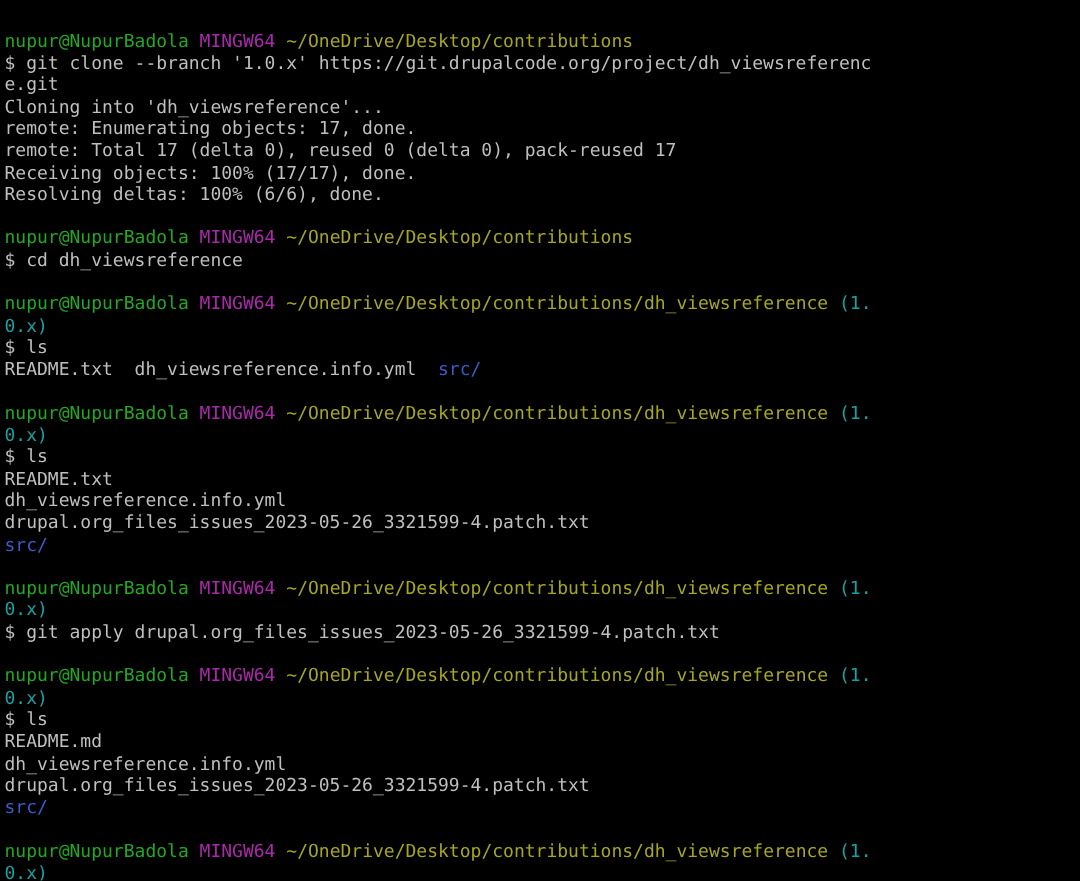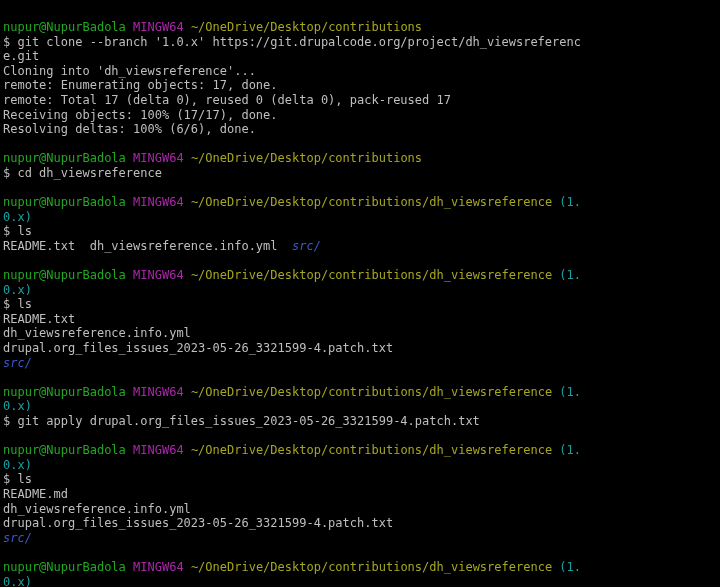--- a/index.html
+++ b/index.html
@@ -20,18 +20,18 @@
     line-height: 14.6px;
     padding: 4px 0 0 3px;
     white-space: pre;
     cursor: text;
   }
   .line { height: 14.6px; }
   .c-green   { color: var(--green); }
   .c-magenta { color: var(--magenta); }
   .c-yellow  { color: var(--yellow); }
   .c-cyan    { color: var(--cyan); }
-  .c-blue    { color: var(--blue); font-style: italic; }
+  .c-blue    { color: var(--blue); }
 </style>
 </head>
 <body>
 
 <div class="screen"><div class="line"><span class="c-green">nupur@NupurBadola</span><span> </span><span class="c-magenta">MINGW64</span><span> </span><span class="c-yellow">~/OneDrive/Desktop/contributions</span></div><div class="line"><span>$ git clone --branch '1.0.x' https://git.drupalcode.org/project/dh_viewsreferenc</span></div><div class="line"><span>e.git</span></div><div class="line"><span>Cloning into 'dh_viewsreference'...</span></div><div class="line"><span>remote: Enumerating objects: 17, done.</span></div><div class="line"><span>remote: Total 17 (delta 0), reused 0 (delta 0), pack-reused 17</span></div><div class="line"><span>Receiving objects: 100% (17/17), done.</span></div><div class="line"><span>Resolving deltas: 100% (6/6), done.</span></div><div class="line">&nbsp;</div><div class="line"><span class="c-green">nupur@NupurBadola</span><span> </span><span class="c-magenta">MINGW64</span><span> </span><span class="c-yellow">~/OneDrive/Desktop/contributions</span></div><div class="line"><span>$ cd dh_viewsreference</span></div><div class="line">&nbsp;</div><div class="line"><span class="c-green">nupur@NupurBadola</span><span> </span><span class="c-magenta">MINGW64</span><span> </span><span class="c-yellow">~/OneDrive/Desktop/contributions/dh_viewsreference</span><span> </span><span class="c-cyan">(1.</span></div><div class="line"><span class="c-cyan">0.x)</span></div><div class="line"><span>$ ls</span></div><div class="line"><span>README.txt  dh_viewsreference.info.yml  </span><span class="c-blue">src/</span></div><div class="line">&nbsp;</div><div class="line"><span class="c-green">nupur@NupurBadola</span><span> </span><span class="c-magenta">MINGW64</span><span> </span><span class="c-yellow">~/OneDrive/Desktop/contributions/dh_viewsreference</span><span> </span><span class="c-cyan">(1.</span></div><div class="line"><span class="c-cyan">0.x)</span></div><div class="line"><span>$ ls</span></div><div class="line"><span>README.txt</span></div><div class="line"><span>dh_viewsreference.info.yml</span></div><div class="line"><span>drupal.org_files_issues_2023-05-26_3321599-4.patch.txt</span></div><div class="line"><span class="c-blue">src/</span></div><div class="line">&nbsp;</div><div class="line"><span class="c-green">nupur@NupurBadola</span><span> </span><span class="c-magenta">MINGW64</span><span> </span><span class="c-yellow">~/OneDrive/Desktop/contributions/dh_viewsreference</span><span> </span><span class="c-cyan">(1.</span></div><div class="line"><span class="c-cyan">0.x)</span></div><div class="line"><span>$ git apply drupal.org_files_issues_2023-05-26_3321599-4.patch.txt</span></div><div class="line">&nbsp;</div><div class="line"><span class="c-green">nupur@NupurBadola</span><span> </span><span class="c-magenta">MINGW64</span><span> </span><span class="c-yellow">~/OneDrive/Desktop/contributions/dh_viewsreference</span><span> </span><span class="c-cyan">(1.</span></div><div class="line"><span class="c-cyan">0.x)</span></div><div class="line"><span>$ ls</span></div><div class="line"><span>README.md</span></div><div class="line"><span>dh_viewsreference.info.yml</span></div><div class="line"><span>drupal.org_files_issues_2023-05-26_3321599-4.patch.txt</span></div><div class="line"><span class="c-blue">src/</span></div><div class="line">&nbsp;</div><div class="line"><span class="c-green">nupur@NupurBadola</span><span> </span><span class="c-magenta">MINGW64</span><span> </span><span class="c-yellow">~/OneDrive/Desktop/contributions/dh_viewsreference</span><span> </span><span class="c-cyan">(1.</span></div><div class="line"><span class="c-cyan">0.x)</span></div><div class="line"><span>$</span></div></div>
 
 </body></html>

